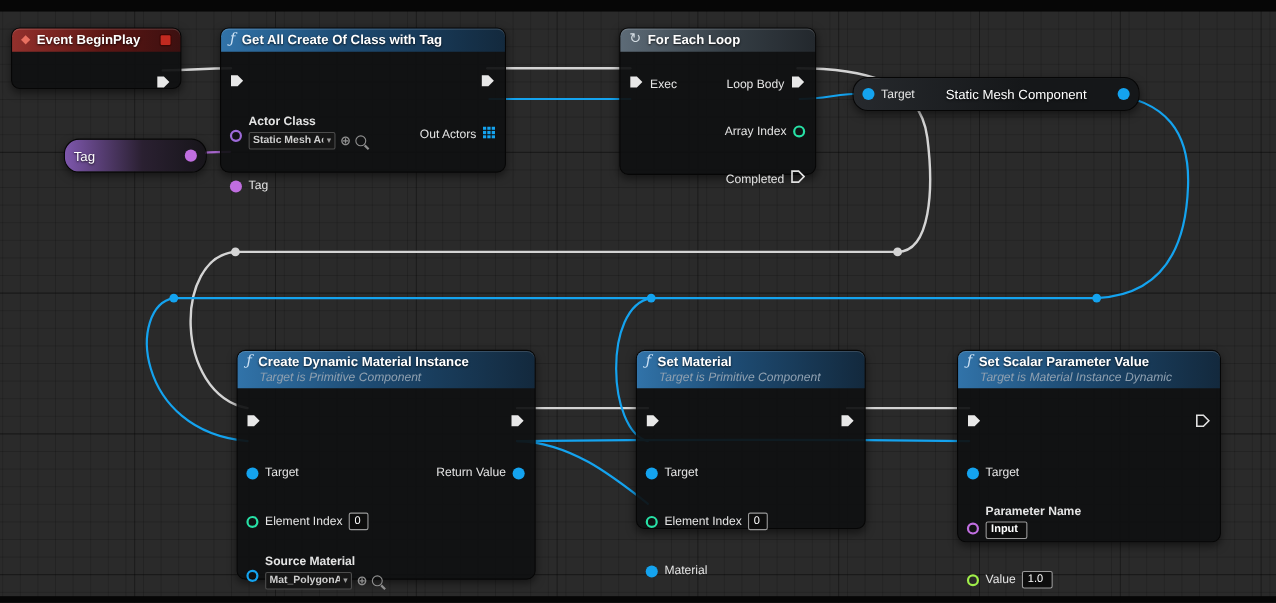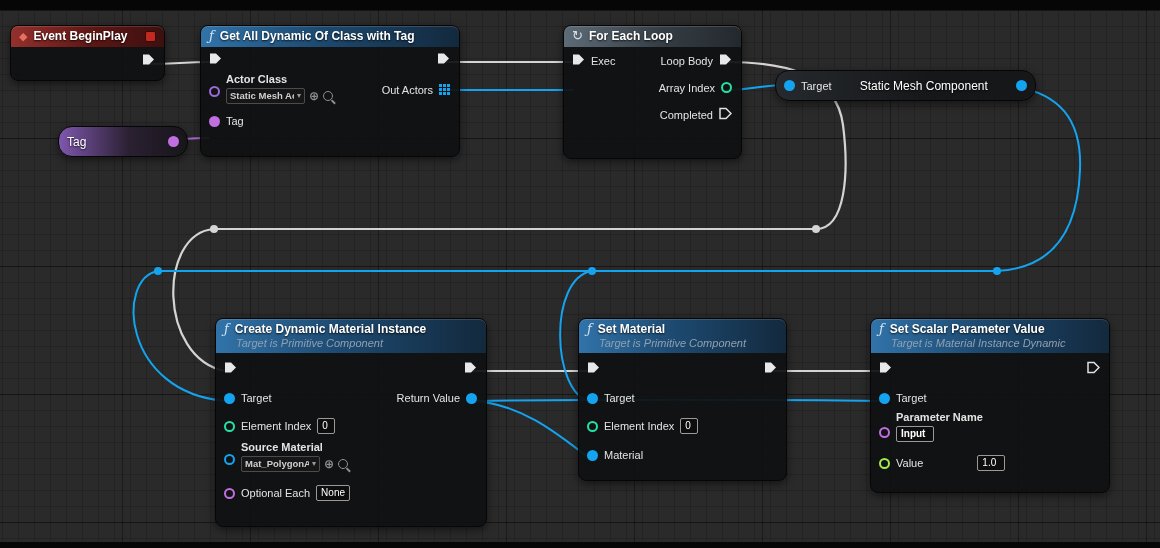--- a/index.html
+++ b/index.html
@@ -32,21 +32,21 @@
   .hdr-fn{background:linear-gradient(90deg,#3173a9 0%,#1d4a71 45%,#13293d 100%);}
   .hdr-event{background:linear-gradient(90deg,#93302c 0%,#5c1614 55%,#3c1010 100%);}
   .hdr-macro{background:linear-gradient(90deg,#5d6b77 0%,#353e45 55%,#23282d 100%);}
   .trow{display:flex;align-items:center;gap:6px;}
   .ntitle{font-size:12px;font-weight:bold;color:#fff;text-shadow:0 1px 2px rgba(0,0,0,0.8);white-space:nowrap;}
   .nsub{font-size:11px;font-style:italic;color:#8fa0b0;margin-left:12px;margin-top:1px;white-space:nowrap;}
   .fnicon{font-family:"DejaVu Serif",serif;font-style:italic;font-size:13px;color:#cfe3f5;line-height:12px;}
   .evicon{font-size:11px;color:#e87060;line-height:11px;}
   .loopicon{font-family:"DejaVu Sans",sans-serif;font-size:13px;color:#d5dde3;line-height:12px;}
   .evsquare{margin-left:auto;width:9px;height:9px;background:#c22a20;border:1px solid #3a0705;border-radius:2px;}
-  .prow{display:flex;align-items:center;justify-content:space-between;padding:0 9px 0 8px;}
+  .prow{display:flex;align-items:center;justify-content:space-between;padding:16px 9px 0 8px;}
   .pleft,.pright{display:flex;align-items:center;gap:6px;}
   .pcol{display:flex;flex-direction:column;gap:3px;align-items:flex-start;font-weight:bold;}
   .inline{display:flex;align-items:center;gap:4px;}
   .plabel{font-size:11px;color:#e4e4e4;white-space:nowrap;}
   .pin{width:11px;height:11px;border-radius:50%;box-sizing:border-box;display:inline-block;flex:none;}
   .f-blue{background:#14a3ef;}
   .h-blue{border:2.5px solid #14a3ef;}
   .h-class{border:2.5px solid #9d6ad8;}
   .f-name{background:#c06ee0;}
   .h-name{border:2.5px solid #c06ee0;}
@@ -124,21 +124,21 @@
 
   <div class="pill pill-name" style="left:58px;top:126px;width:112px;padding:0 8px;justify-content:center;">
     <span class="ptitle" style="margin-right:6px;">Tag</span>
     <span class="pin f-name" style="margin-left:auto;"></span>
   </div>
 
   <div class="node" style="left:200px;top:25px;width:258px;height:130px;">
     <div class="nheader hdr-fn">
       <div class="trow">
         <span class="fnicon">ƒ</span>
-        <span class="ntitle">Get All Dynamic Of Class with Tag</span>
+        <span class="ntitle">Get All Create Of Class with Tag</span>
       </div>
     </div>
     <div class="prow" style="height:26px;">
       <span><svg width="13" height="13" viewBox="0 0 13 13">
             <path d="M1 1.5 H7 L12 6.5 L7 11.5 H1 Z" fill="#e8e8e8"></path>
           </svg></span>
       <span><svg width="13" height="13" viewBox="0 0 13 13">
             <path d="M1 1.5 H7 L12 6.5 L7 11.5 H1 Z" fill="#e8e8e8"></path>
           </svg></span>
     </div>
@@ -347,18 +347,18 @@
         <div class="pcol">
           <span class="plabel">Parameter Name</span>
           <span class="valbox" style="min-width:28px;">Input</span>
         </div>
       </div>
     </div>
     <div class="prow" style="height:28px;margin-top:7px;">
       <div class="pleft">
         <span class="pin h-float"></span>
         <span class="plabel">Value</span>
-        <span class="valbox" style="min-width:18px;margin-left:48px;">1.0</span>
+        <span class="valbox" style="min-width:18px;">1.0</span>
       </div>
     </div>
   </div>
 
 </div>
 
 </body></html>

